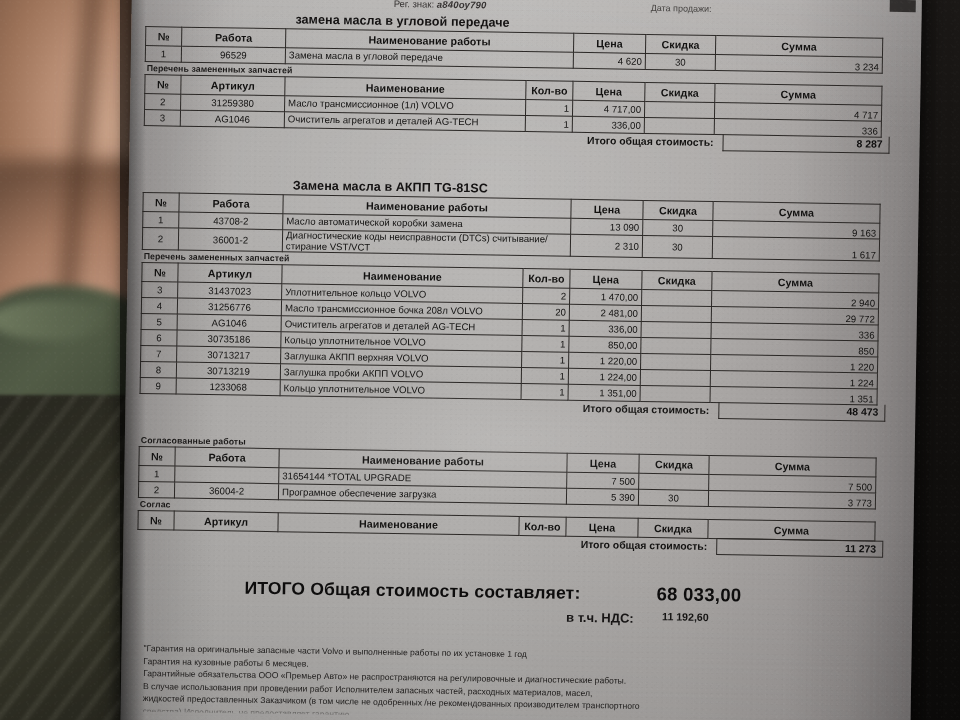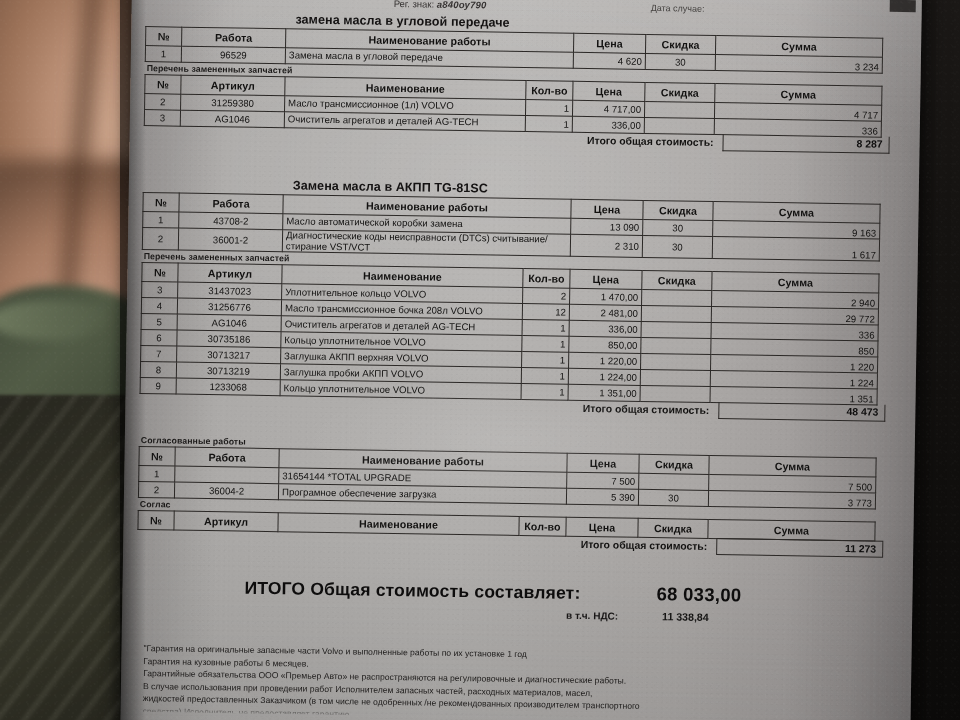--- a/index.html
+++ b/index.html
@@ -194,21 +194,21 @@
   }
   .grand .g-label{
     font-size:17.5px;font-weight:bold;letter-spacing:.2px;color:#0d0c0c;
     display:inline-block;
   }
   .grand .g-value{
     position:absolute;left:412px;top:-1px;
     font-size:18.5px;font-weight:bold;letter-spacing:.3px;color:#0d0c0c;
   }
   .grand .v-label{
-    position:absolute;left:322px;top:27px;font-size:10px;font-weight:bold;color:#171515;
+    position:absolute;left:322px;top:27px;font-size:13px;font-weight:bold;color:#171515;
   }
   .grand .v-value{
     position:absolute;left:418px;top:26px;font-size:10.6px;font-weight:bold;color:#141312;
   }
 
   
   .foot{
     margin:18px 0 0 8px;width:720px;
     font-size:8.6px;line-height:1.45;color:#1d1b1a;
   }
@@ -252,21 +252,21 @@
 
   <div id="content">
     <div class="doc">
 
       <div class="hdr">
         <span class="h-blur"></span>
         <span class="h-reg">
           <span>Рег. знак:</span>
           <b>а840оу790</b>
         </span>
-        <span class="h-date">Дата случае:</span>
+        <span class="h-date">Дата продажи:</span>
         <span class="h-corner"></span>
       </div>
 
       <div class="sec-title">замена масла в угловой передаче</div>
 
       <table class="t">
         <colgroup>
             <col class="w-n">
             <col class="w-job">
             <col class="w-name">
@@ -419,21 +419,21 @@
               <td class="c-name">Уплотнительное кольцо VOLVO</td>
               <td class="c-qty">2</td>
               <td class="c-price">1 470,00</td>
               <td class="c-disc"></td>
               <td class="c-sum">2 940</td>
             </tr>
             <tr>
               <td class="c-num">4</td>
               <td class="c-code">31256776</td>
               <td class="c-name">Масло трансмиссионное бочка 208л  VOLVO</td>
-              <td class="c-qty">12</td>
+              <td class="c-qty">20</td>
               <td class="c-price">2 481,00</td>
               <td class="c-disc"></td>
               <td class="c-sum">29 772</td>
             </tr>
             <tr>
               <td class="c-num">5</td>
               <td class="c-code">AG1046</td>
               <td class="c-name">Очиститель агрегатов и деталей AG-TECH</td>
               <td class="c-qty">1</td>
               <td class="c-price">336,00</td>
@@ -554,21 +554,21 @@
 
       <div class="totrow boxed">
         <div class="lbl">Итого общая стоимость:</div>
         <div class="val">11 273</div>
       </div>
 
       <div class="grand">
         <span class="g-label">ИТОГО Общая стоимость  составляет:</span>
         <span class="g-value">68 033,00</span>
         <span class="v-label">в т.ч. НДС:</span>
-        <span class="v-value">11 338,84</span>
+        <span class="v-value">11 192,60</span>
       </div>
 
       <div class="foot" id="footer-lines">
           <div>"Гарантия на оригинальные запасные части Volvo и выполненные работы по их установке 1 год</div>
           <div>Гарантия на кузовные работы 6 месяцев.</div>
           <div>Гарантийные обязательства ООО «Премьер Авто» не распространяются на регулировочные и  диагностические работы.</div>
           <div>В случае использования при проведении работ Исполнителем запасных частей, расходных материалов,  масел,</div>
           <div>жидкостей предоставленных Заказчиком (в том числе не одобренных /не рекомендованных  производителем транспортного</div>
           <div class="cut">средства) Исполнитель не предоставляет гарантию</div>
         </div>

